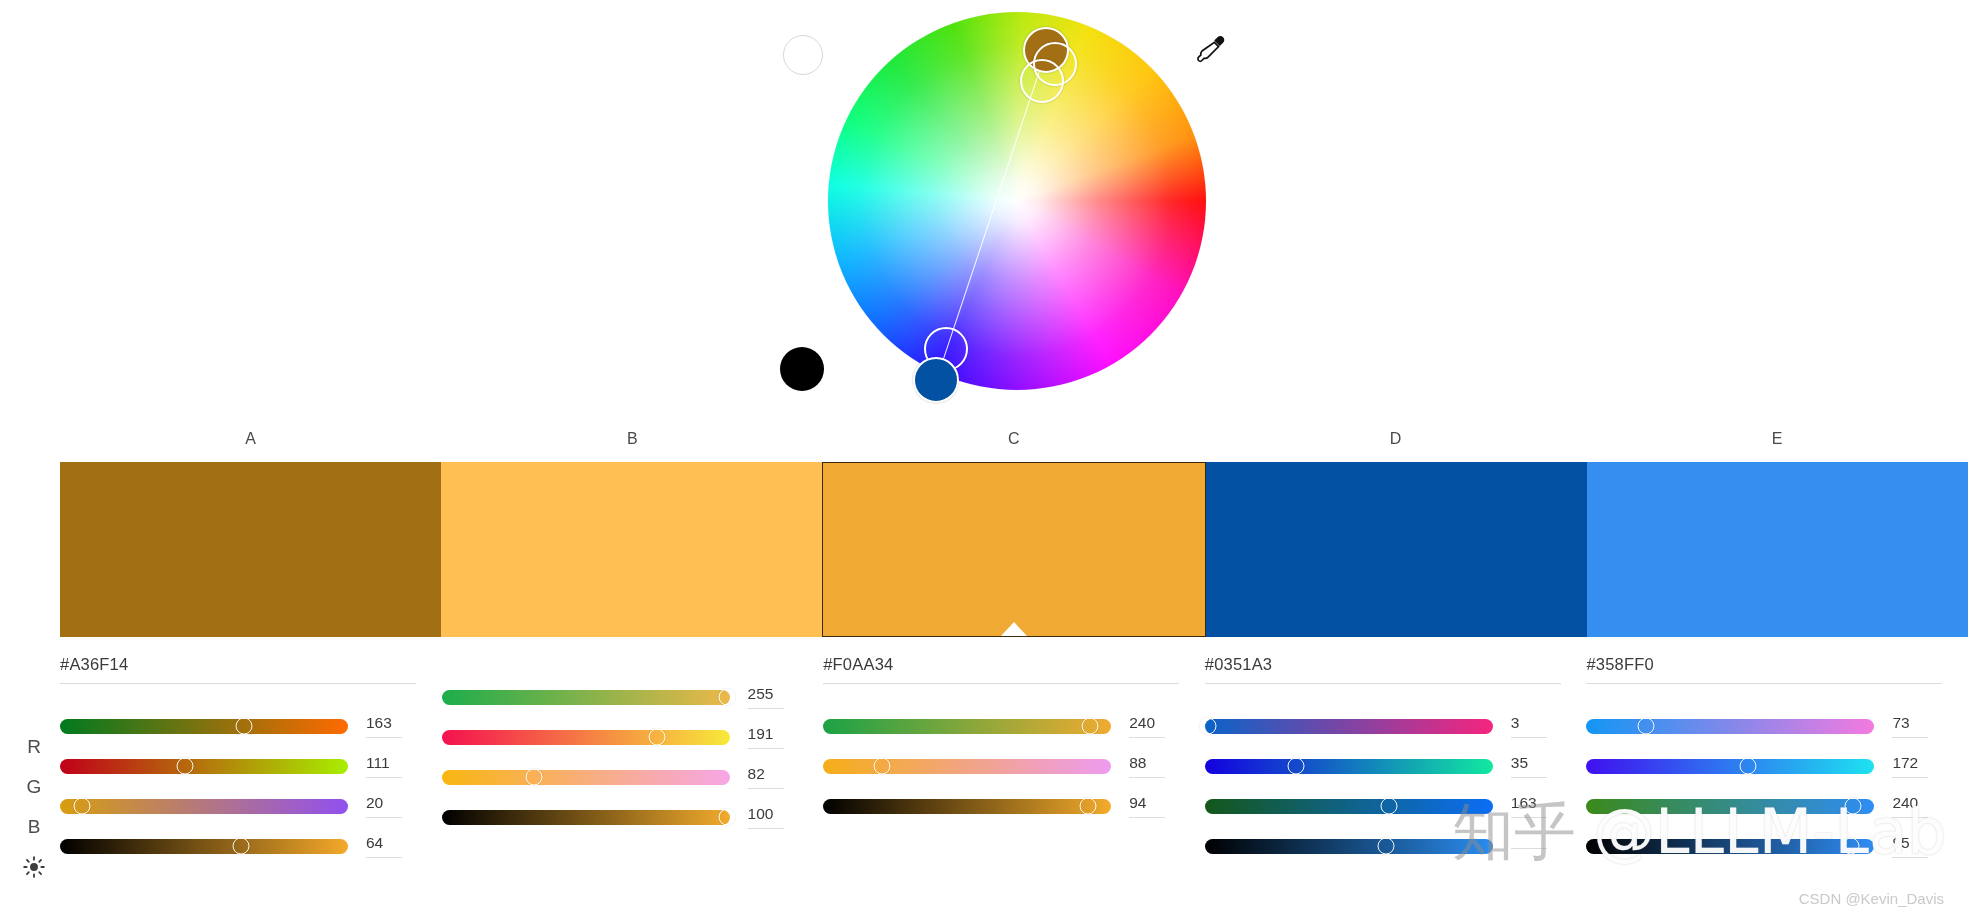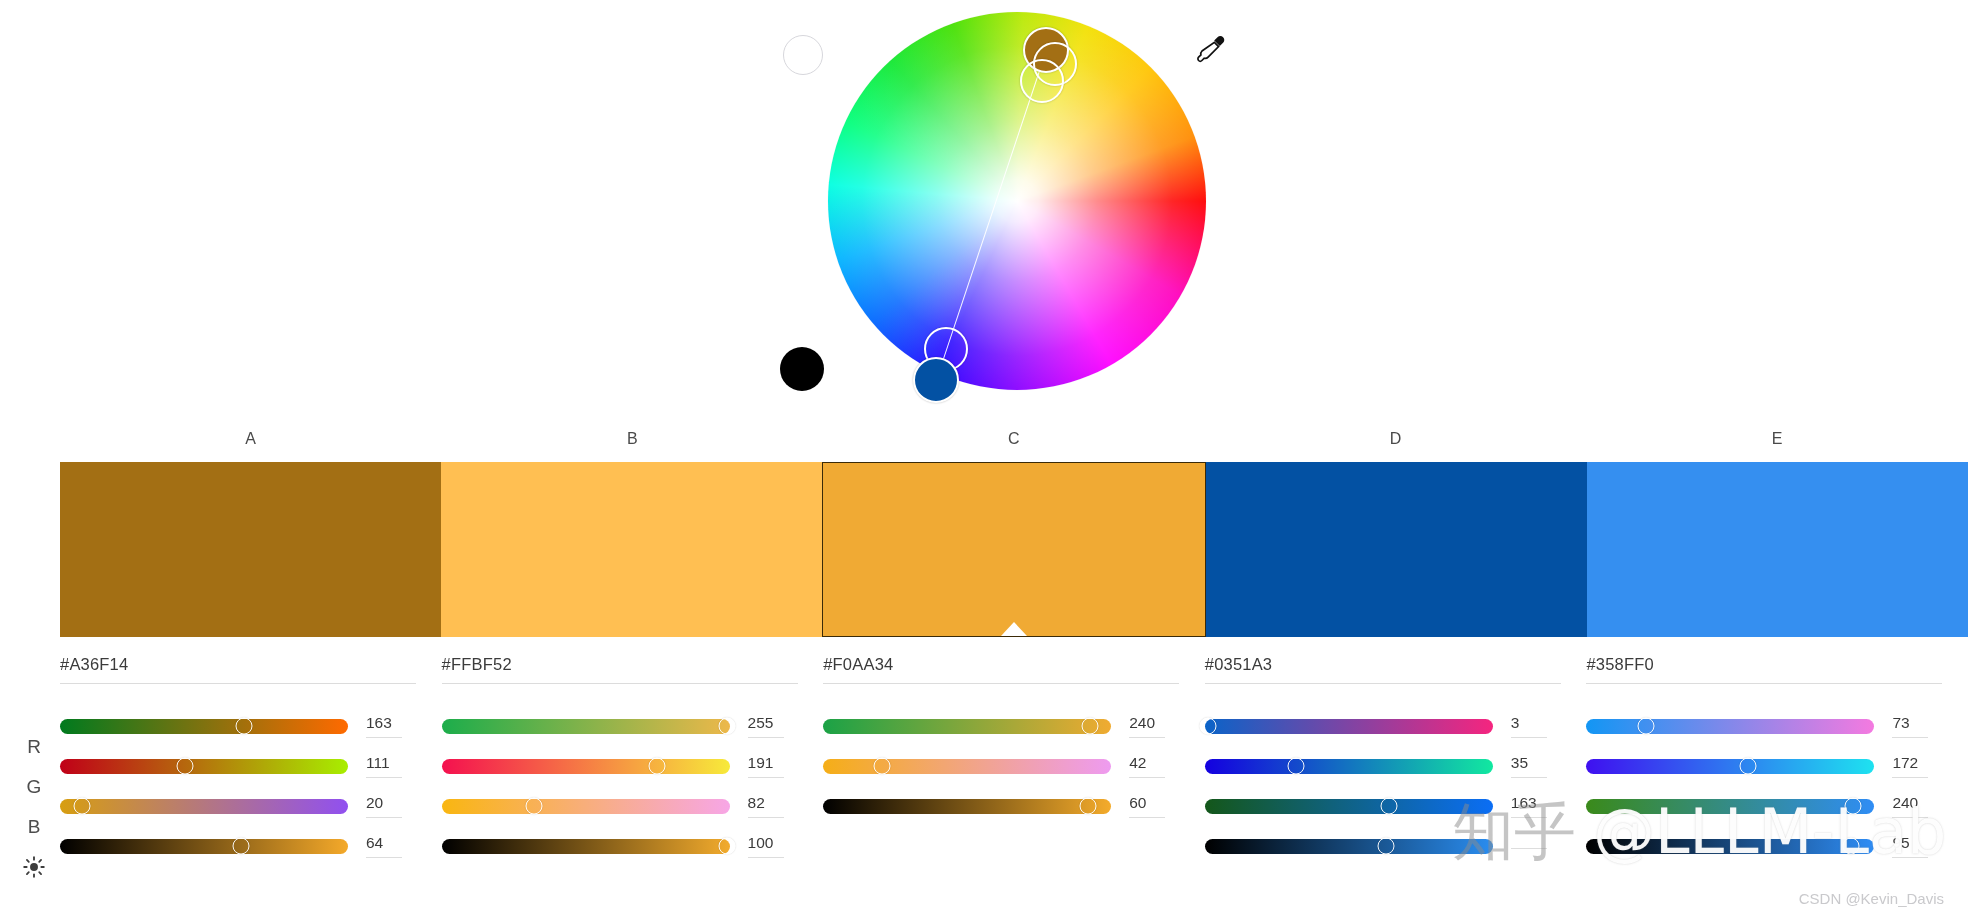--- a/index.html
+++ b/index.html
@@ -343,24 +343,20 @@
                 <div class="knob" style="left: 63%;"></div>
               </div>
               <div class="val-wrap">
                 <span class="val">64</span>
                 <div class="val-underline"></div>
               </div>
             </div>
           </div>
         </div>
         <div class="col">
-          <div class="hexrow">
-            <span class="hex-value">#FFBF52</span>
-            <div class="hex-underline"></div>
-          </div>
           <div class="sliders">
             <div class="slider-row">
               <div class="track" style="background: linear-gradient(to right, rgb(28, 173, 75), rgb(237, 184, 74));">
                 <div class="knob" style="left: 99%;"></div>
               </div>
               <div class="val-wrap">
                 <span class="val">255</span>
                 <div class="val-underline"></div>
               </div>
             </div>
@@ -406,30 +402,30 @@
               <div class="val-wrap">
                 <span class="val">240</span>
                 <div class="val-underline"></div>
               </div>
             </div>
             <div class="slider-row">
               <div class="track" style="background: linear-gradient(to right, rgb(245, 174, 23), rgb(238, 155, 240));">
                 <div class="knob" style="left: 20.4%;"></div>
               </div>
               <div class="val-wrap">
-                <span class="val">42</span>
+                <span class="val">88</span>
                 <div class="val-underline"></div>
               </div>
             </div>
             <div class="slider-row">
               <div class="track" style="background: linear-gradient(to right, rgb(0, 0, 0), rgb(244, 171, 43));">
                 <div class="knob" style="left: 92%;"></div>
               </div>
               <div class="val-wrap">
-                <span class="val">60</span>
+                <span class="val">94</span>
                 <div class="val-underline"></div>
               </div>
             </div>
           </div>
         </div>
         <div class="col">
           <div class="hexrow">
             <span class="hex-value">#0351A3</span>
             <div class="hex-underline"></div>
           </div>

